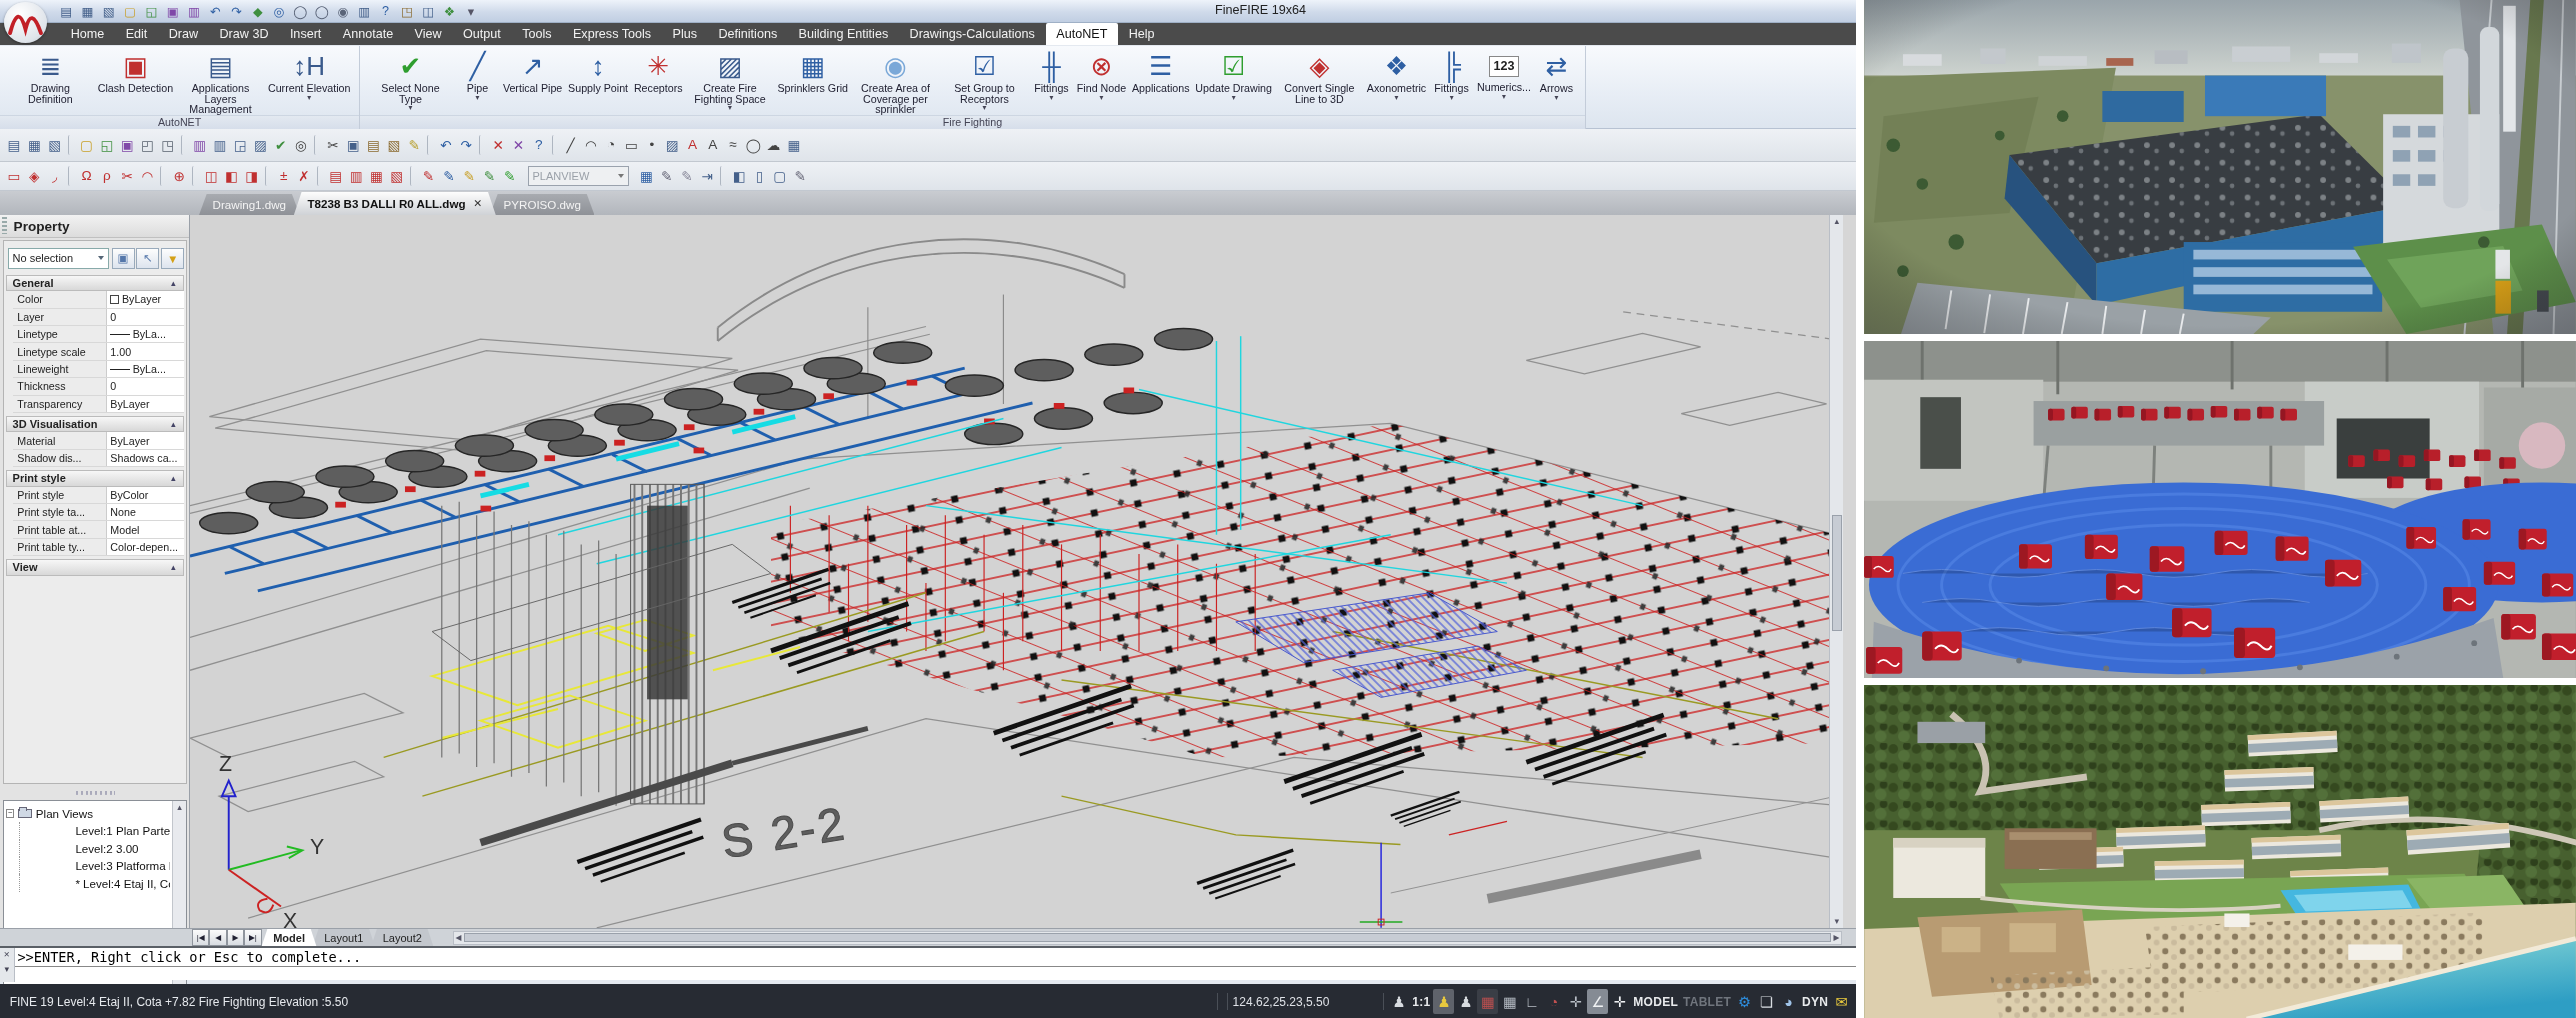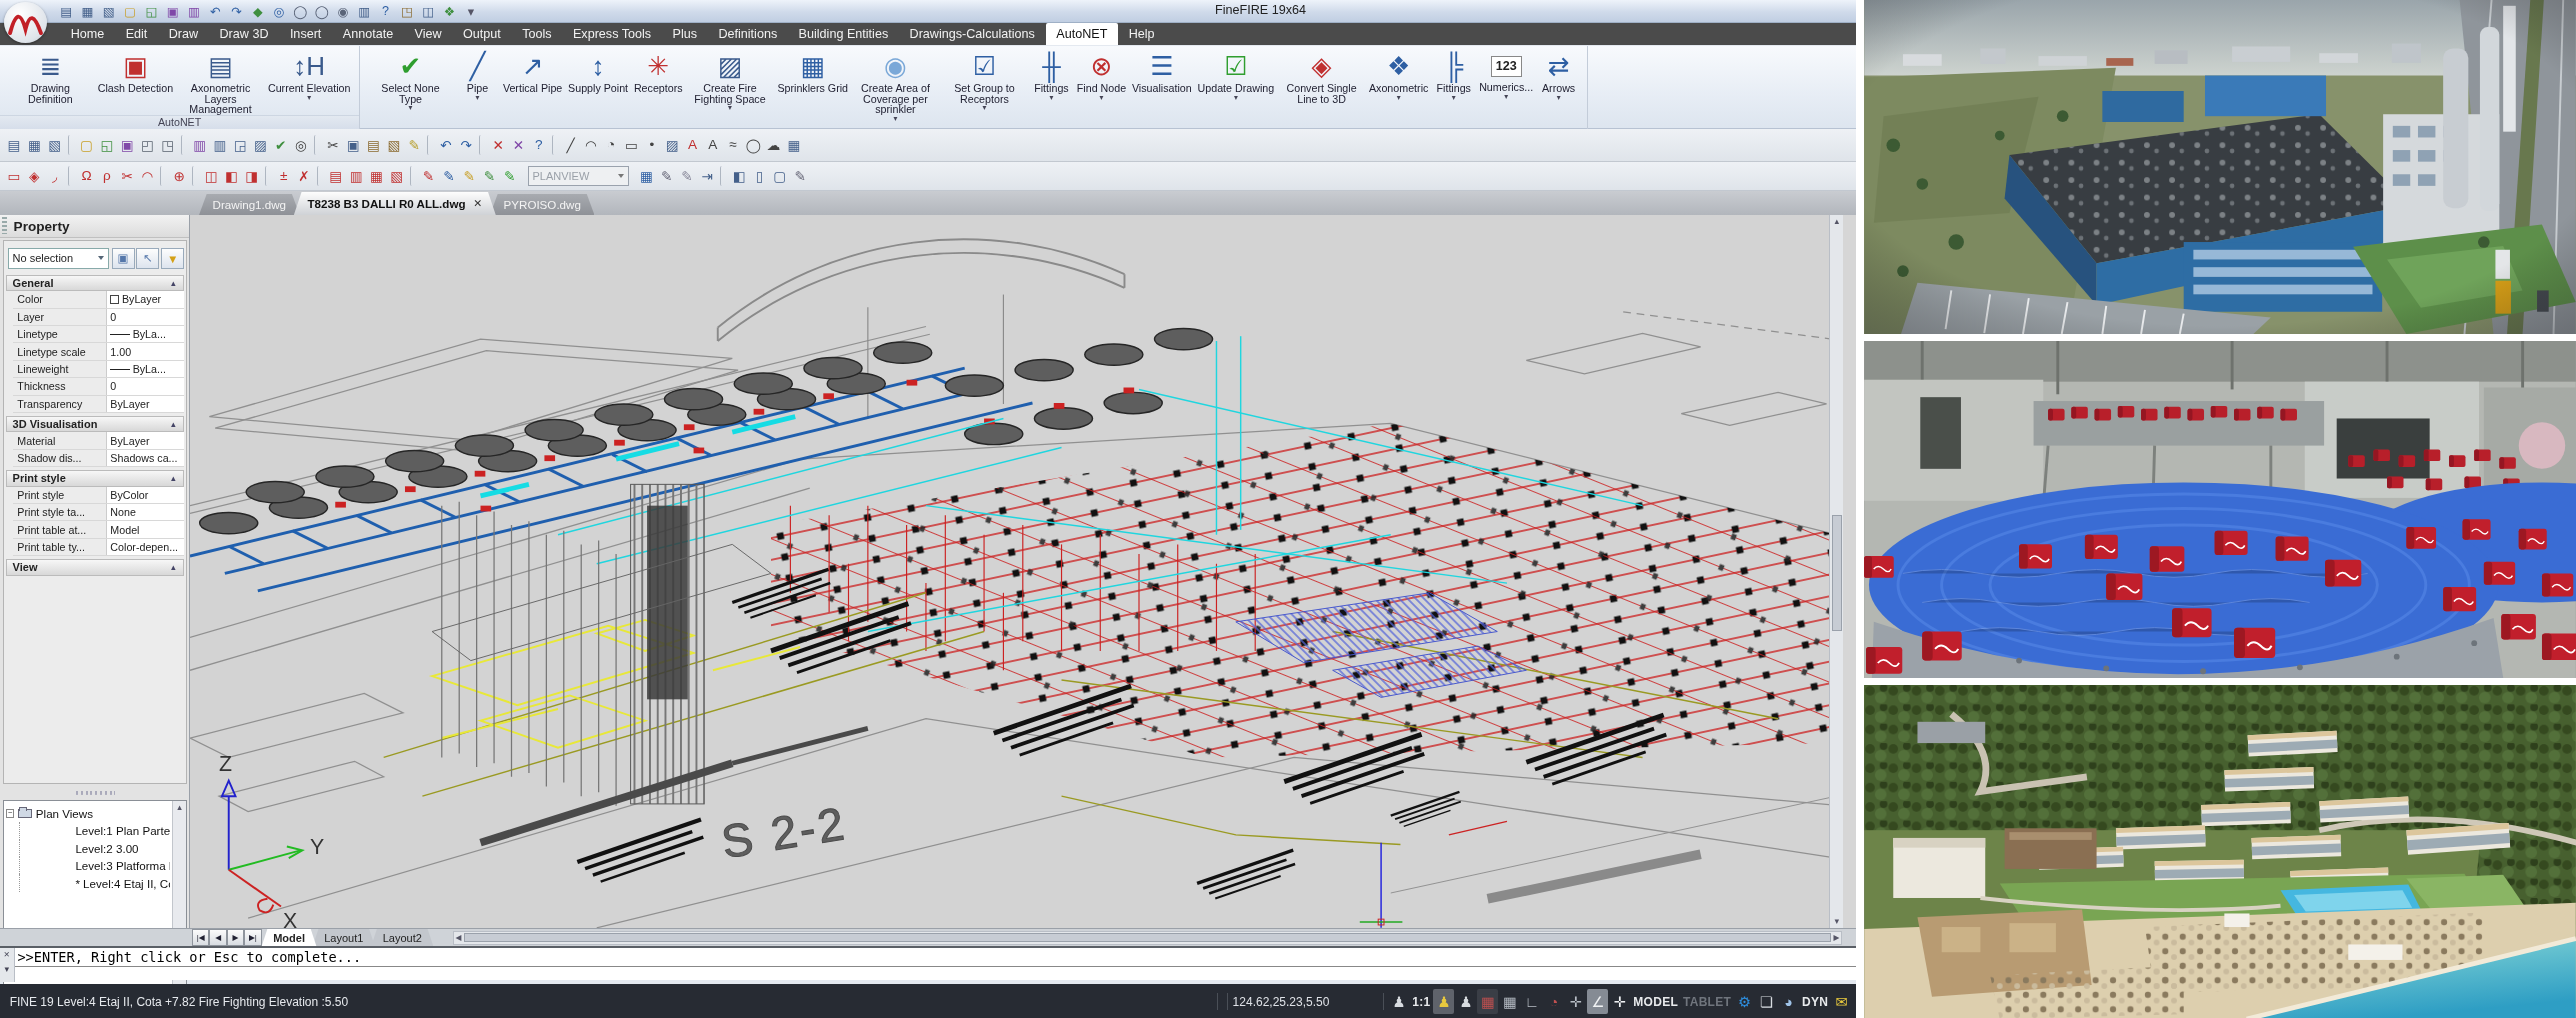--- a/index.html
+++ b/index.html
@@ -211,21 +211,21 @@
           </div>
 
           <div class="rbtn" data-name="clash-detection-button">
             <span class="ricon" data-name="clash-detection-icon" style="color: rgb(192, 48, 48);">▣</span>
             <span class="rlabel" data-name="ribbon-button-label">Clash Detection</span>
 
           </div>
 
           <div class="rbtn" data-name="applications-layers-management-button">
             <span class="ricon" data-name="layers-icon" style="color: rgb(58, 90, 140);">▤</span>
-            <span class="rlabel" data-name="ribbon-button-label">Axonometric Layers Management</span>
+            <span class="rlabel" data-name="ribbon-button-label">Applications Layers Management</span>
 
           </div>
 
           <div class="rbtn" data-name="current-elevation-button">
             <span class="ricon" data-name="elevation-icon" style="color: rgb(58, 90, 140);">↕H</span>
             <span class="rlabel" data-name="ribbon-button-label">Current Elevation</span>
             <span class="rarrow" data-name="chevron-down-icon">▾</span>
           </div>
         </div>
       <div class="rcaption" data-name="ribbon-group-caption">AutoNET</div>
@@ -294,21 +294,21 @@
           </div>
 
           <div class="rbtn" data-name="find-node-button">
             <span class="ricon" data-name="find-node-icon" style="color: rgb(192, 48, 48);">⊗</span>
             <span class="rlabel" data-name="ribbon-button-label">Find Node</span>
             <span class="rarrow" data-name="chevron-down-icon">▾</span>
           </div>
 
           <div class="rbtn" data-name="calculations-button">
             <span class="ricon" data-name="calculations-icon" style="color: rgb(46, 95, 163);">☰</span>
-            <span class="rlabel" data-name="ribbon-button-label">Visualisation</span>
+            <span class="rlabel" data-name="ribbon-button-label">Applications</span>
 
           </div>
 
           <div class="rbtn" data-name="update-drawing-button">
             <span class="ricon" data-name="update-check-icon" style="color: rgb(47, 158, 47);">☑</span>
             <span class="rlabel" data-name="ribbon-button-label">Update Drawing</span>
             <span class="rarrow" data-name="chevron-down-icon">▾</span>
           </div>
 
           <div class="rbtn" data-name="convert-single-line-to-3d-button">
@@ -334,20 +334,21 @@
             <span class="rlabel" data-name="ribbon-button-label">Numerics...</span>
             <span class="rarrow" data-name="chevron-down-icon">▾</span>
           </div>
 
           <div class="rbtn" data-name="arrows-button">
             <span class="ricon" data-name="arrows-icon" style="color: rgb(46, 95, 163);">⇄</span>
             <span class="rlabel" data-name="ribbon-button-label">Arrows</span>
             <span class="rarrow" data-name="chevron-down-icon">▾</span>
           </div>
         </div>
+      <div class="rcaption" data-name="ribbon-group-caption">Fire Fighting</div>
     </div>
   </div>
 
   <div class="tbrow tb1" data-name="standard-toolbar">
 
   <span class="tbi" data-name="bld-new-icon" style="color: rgb(68, 96, 138);">▤</span>
       <span class="tbi" data-name="bld-open-icon" style="color: rgb(68, 96, 138);">▦</span>
       <span class="tbi" data-name="bld-doc-icon" style="color: rgb(68, 96, 138);">▧</span>
       <span class="tbi" data-name="separator"></span>
       <span class="tbi" data-name="new-drawing-icon" style="color: rgb(200, 160, 40);">▢</span>

